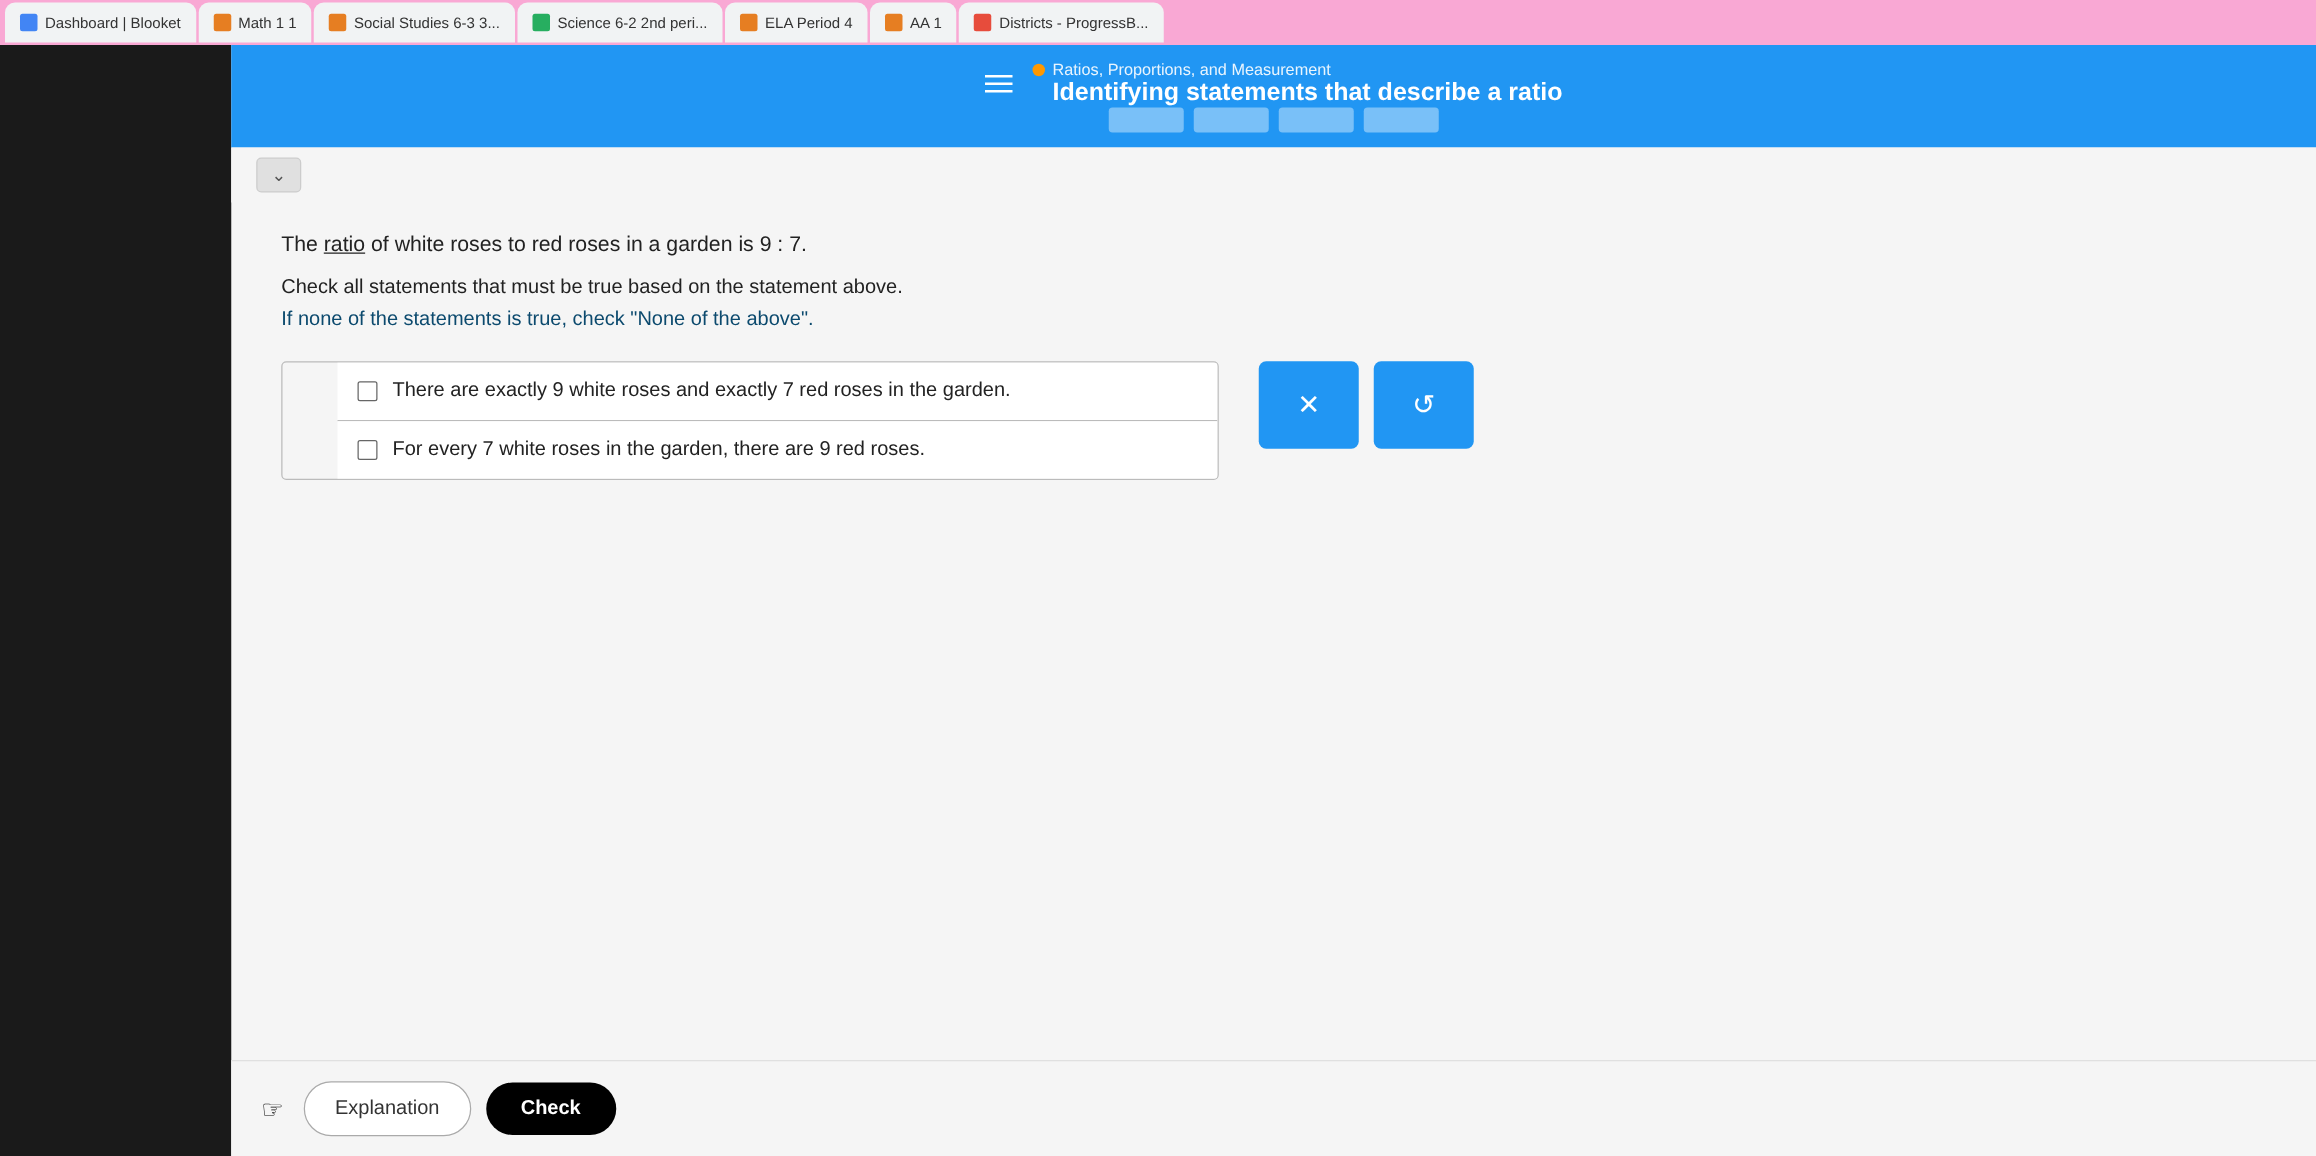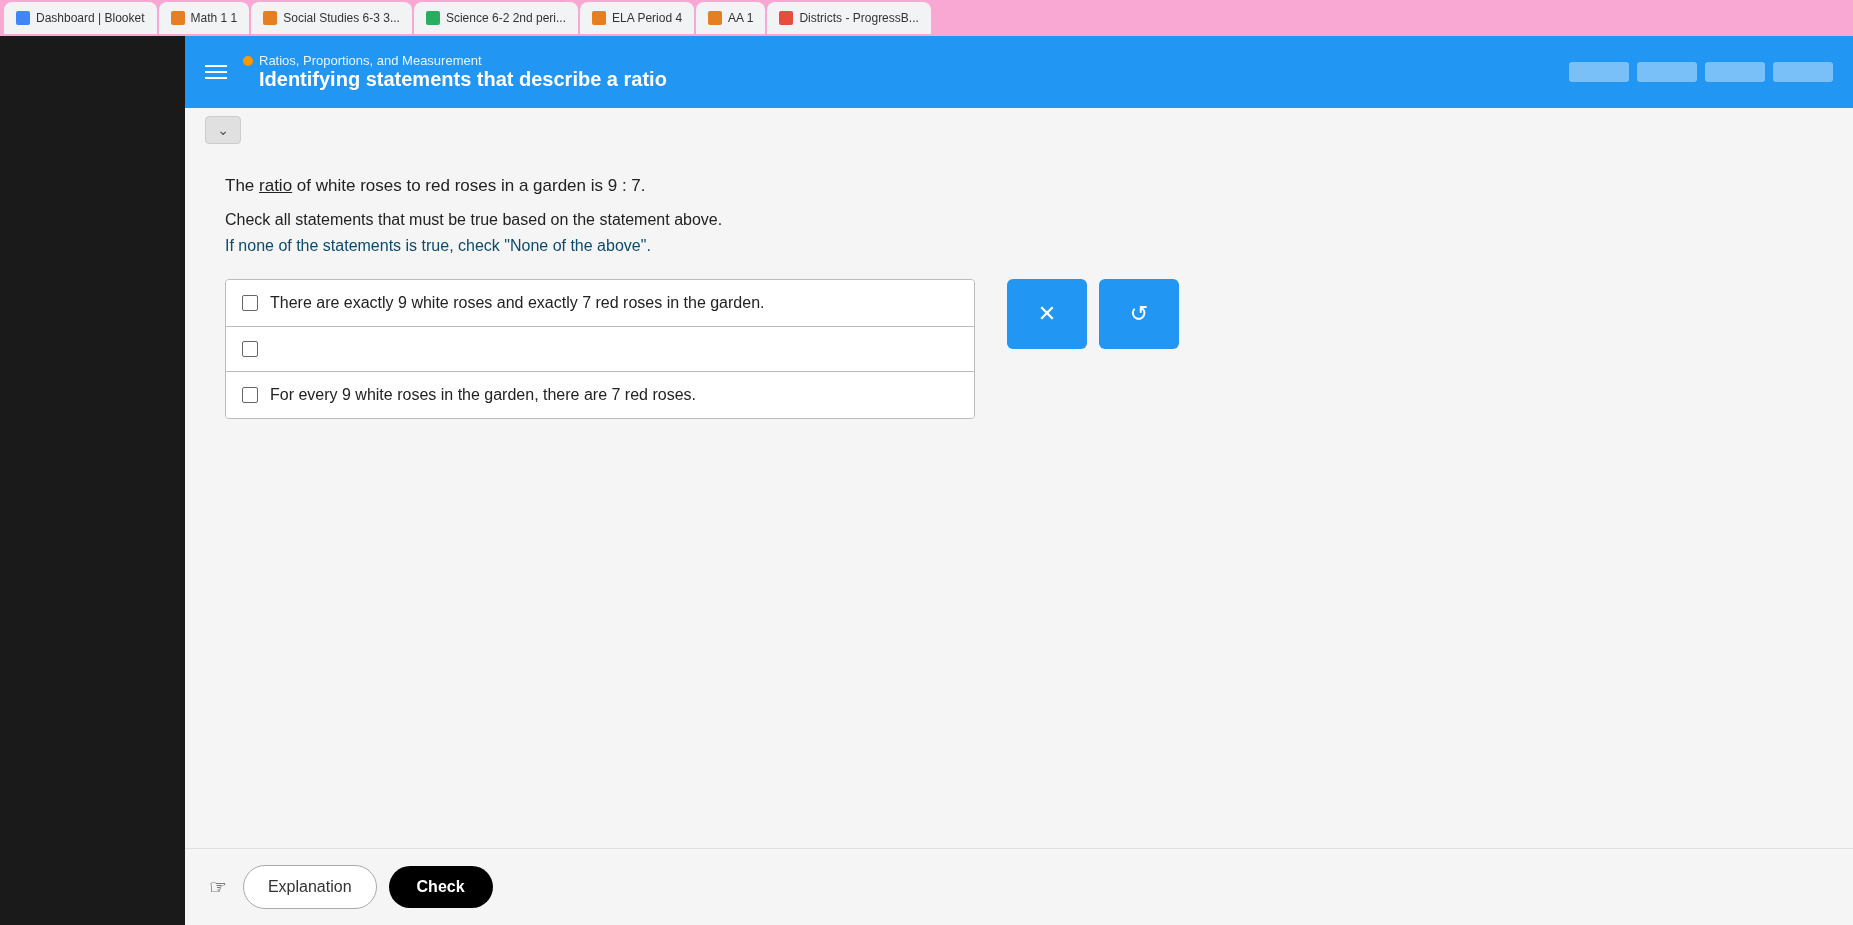--- a/index.html
+++ b/index.html
@@ -64,20 +64,21 @@
     }
 
     
     .header-bar {
       background: #2196f3;
       padding: 12px 20px;
       display: flex;
       align-items: center;
       justify-content: space-between;
       min-height: 72px;
+      flex-direction: column;
     }
     .header-left {
       display: flex;
       align-items: center;
       gap: 16px;
     }
     .hamburger-icon {
       color: white;
       font-size: 20px;
       cursor: pointer;
@@ -176,20 +177,21 @@
       gap: 32px;
       align-items: flex-start;
     }
 
     
     .options-table {
       border: 1.5px solid #bbb;
       border-radius: 4px;
       overflow: hidden;
       min-width: 750px;
+      padding-left: 44px;
     }
     .option-row {
       display: flex;
       align-items: center;
       padding: 14px 16px;
       border-bottom: 1.5px solid #bbb;
       background: white;
       font-size: 16px;
       color: #222;
       gap: 12px;
@@ -351,26 +353,23 @@
 
         <div class="options-table">
 
           <div class="option-row">
             <div class="option-checkbox"></div>
             <span>There are exactly 9 white roses and exactly 7 red roses in the garden.</span>
           </div>
 
           <div class="option-row">
             <div class="option-checkbox"></div>
+            <span>For every 7 white roses in the garden, there are 9 red roses.</span>
           </div>
 
-          <div class="option-row">
-            <div class="option-checkbox"></div>
-            <span>For every 9 white roses in the garden, there are 7 red roses.</span>
-          </div>
 
 
 
         </div>
 
         <div class="action-buttons">
           <button class="btn-x">
             <span>✕</span>
           </button>
           <button class="btn-undo">

